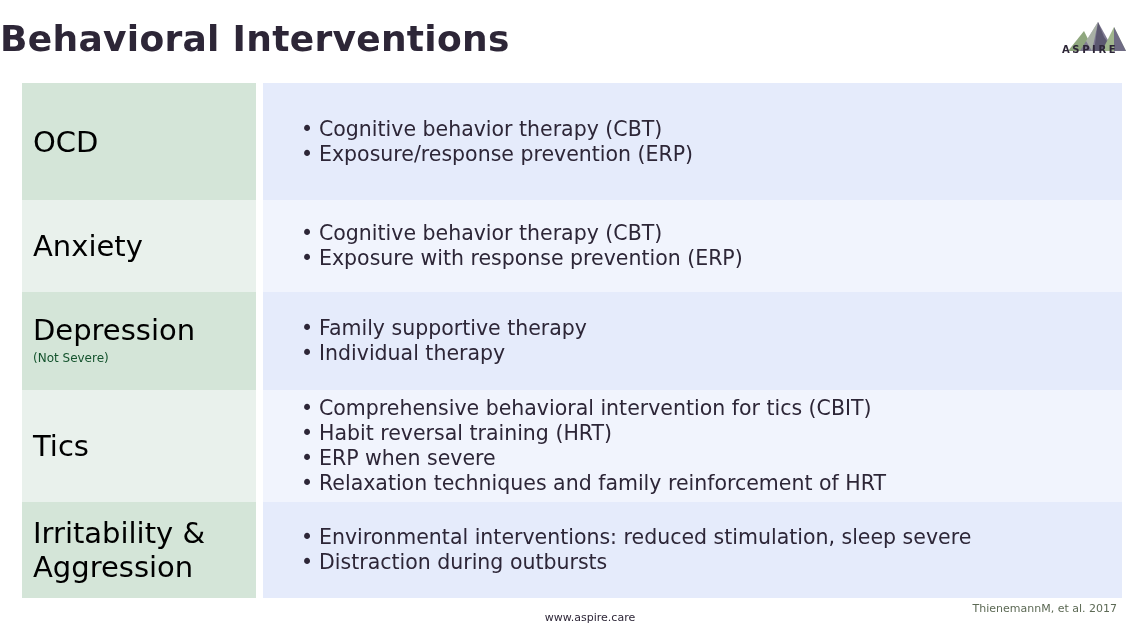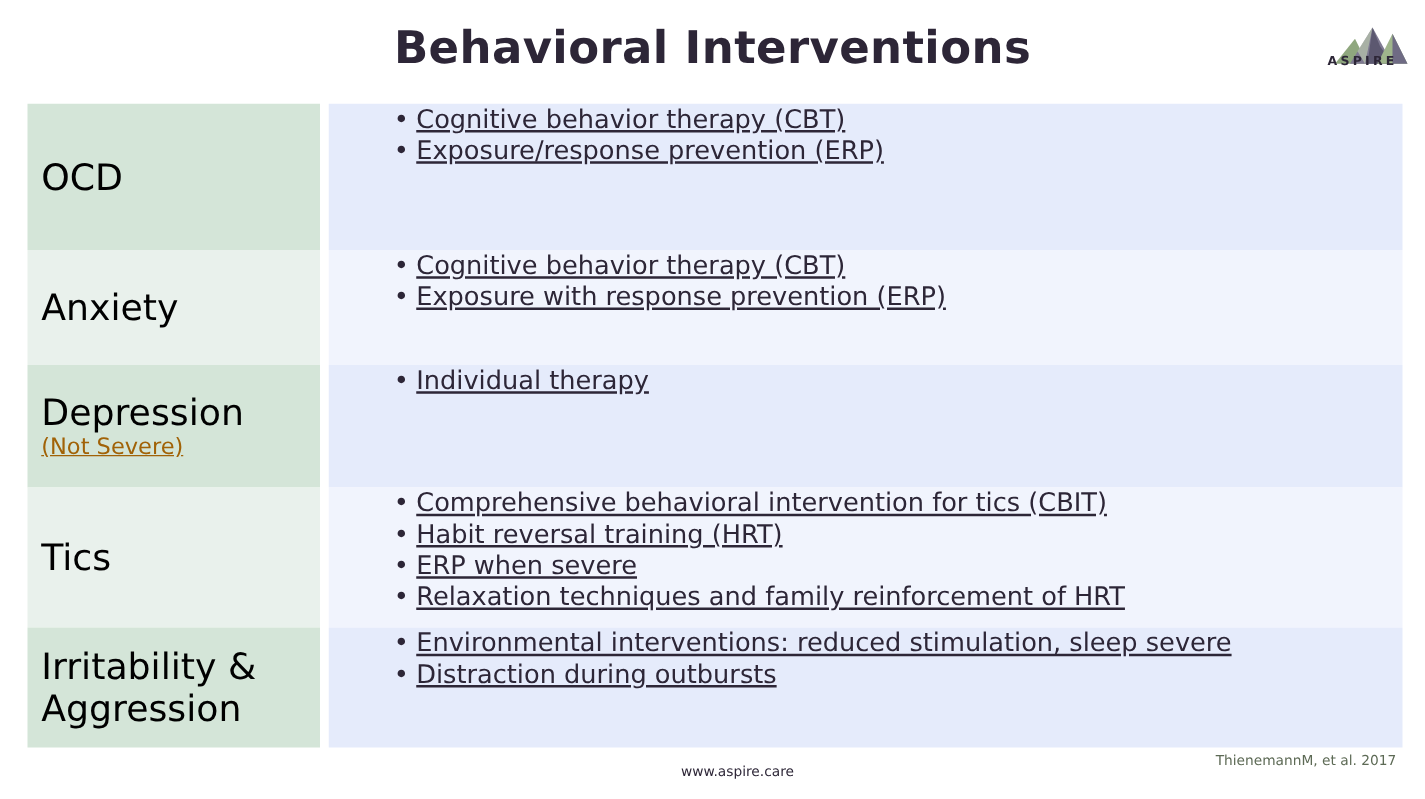--- a/index.html
+++ b/index.html
@@ -1,33 +1,33 @@
 <!DOCTYPE html>
 <html><head>
 <meta charset="utf-8">
 <style>
   html, body { margin:0; padding:0; }
   body { width:1140px; height:639px; background:#ffffff; position:relative; overflow:hidden;
          font-family:"DejaVu Sans", "Liberation Sans", sans-serif; color:#2d2637; }
-  .title { position:absolute; left:0; width:1140px; top:18px; text-align:center;
+  .title { position:absolute; left:0; width:1140px; top:18px; 
            font-size:36px; font-weight:bold; color:#2d2637; letter-spacing:0.3px; }
   .logo { position:absolute; left:1064px; top:12px; width:64px; height:48px; }
   .logo-text { position:absolute; left:1062px; top:44px; width:66px; 
                font-size:10px; letter-spacing:2.6px; color:#2d2637; font-weight:bold; }
   .row { position:absolute; left:22px; width:1100px; }
   .cat { position:absolute; left:0; top:0; bottom:0; width:234px; box-sizing:border-box;
          padding-left:11px; display:flex; flex-direction:column; justify-content:center; }
   .items { position:absolute; left:241px; top:0; bottom:0; right:0; box-sizing:border-box;
-           padding-left:48px; display:flex; flex-direction:column; justify-content:flex-start;text-decoration:underline; }
+           padding-left:34px; display:flex; flex-direction:column; justify-content:center; }
   .row.dark .cat { background:#d4e5d8; }
   .row.light .cat { background:#e9f1ec; }
   .row.dark .items { background:#e5ebfb; }
   .row.light .items { background:#f1f4fd; }
   .cat-label { font-size:29px; line-height:34px; color:#000000; }
-  .cat-sub { font-size:18px; line-height:22px; color:#a16207;text-decoration:underline; }
+  .cat-sub { font-size:12px; line-height:22px; color:#14532d; }
   ul { margin:0; padding:0; list-style:none; }
   li { font-size:20.5px; line-height:25px; color:#2d2637; white-space:nowrap; position:relative; padding-left:22px; }
   li::before { content:"•"; position:absolute; left:4px; top:0; }
   .footer-url { position:absolute; left:0; width:1140px; top:611px; text-align:center; font-size:11px; color:#2d2637;margin-left:20px; }
   .citation { position:absolute; right:23px; top:602px; font-size:11px; color:#5d6a55; }
 </style>
 </head>
 <body>
 
 <div class="title">Behavioral Interventions</div>
@@ -66,20 +66,21 @@
   </div>
 </div>
 
 <div class="row dark" style="top:292px;height:98px;">
   <div class="cat">
     <div class="cat-label">Depression</div>
     <div class="cat-sub">(Not Severe)</div>
   </div>
   <div class="items">
     <ul>
+      <li>Family supportive therapy</li>
       <li>Individual therapy</li>
     </ul>
   </div>
 </div>
 
 <div class="row light" style="top:390px;height:112px;">
   <div class="cat">
     <div class="cat-label">Tics</div>
   </div>
   <div class="items">

